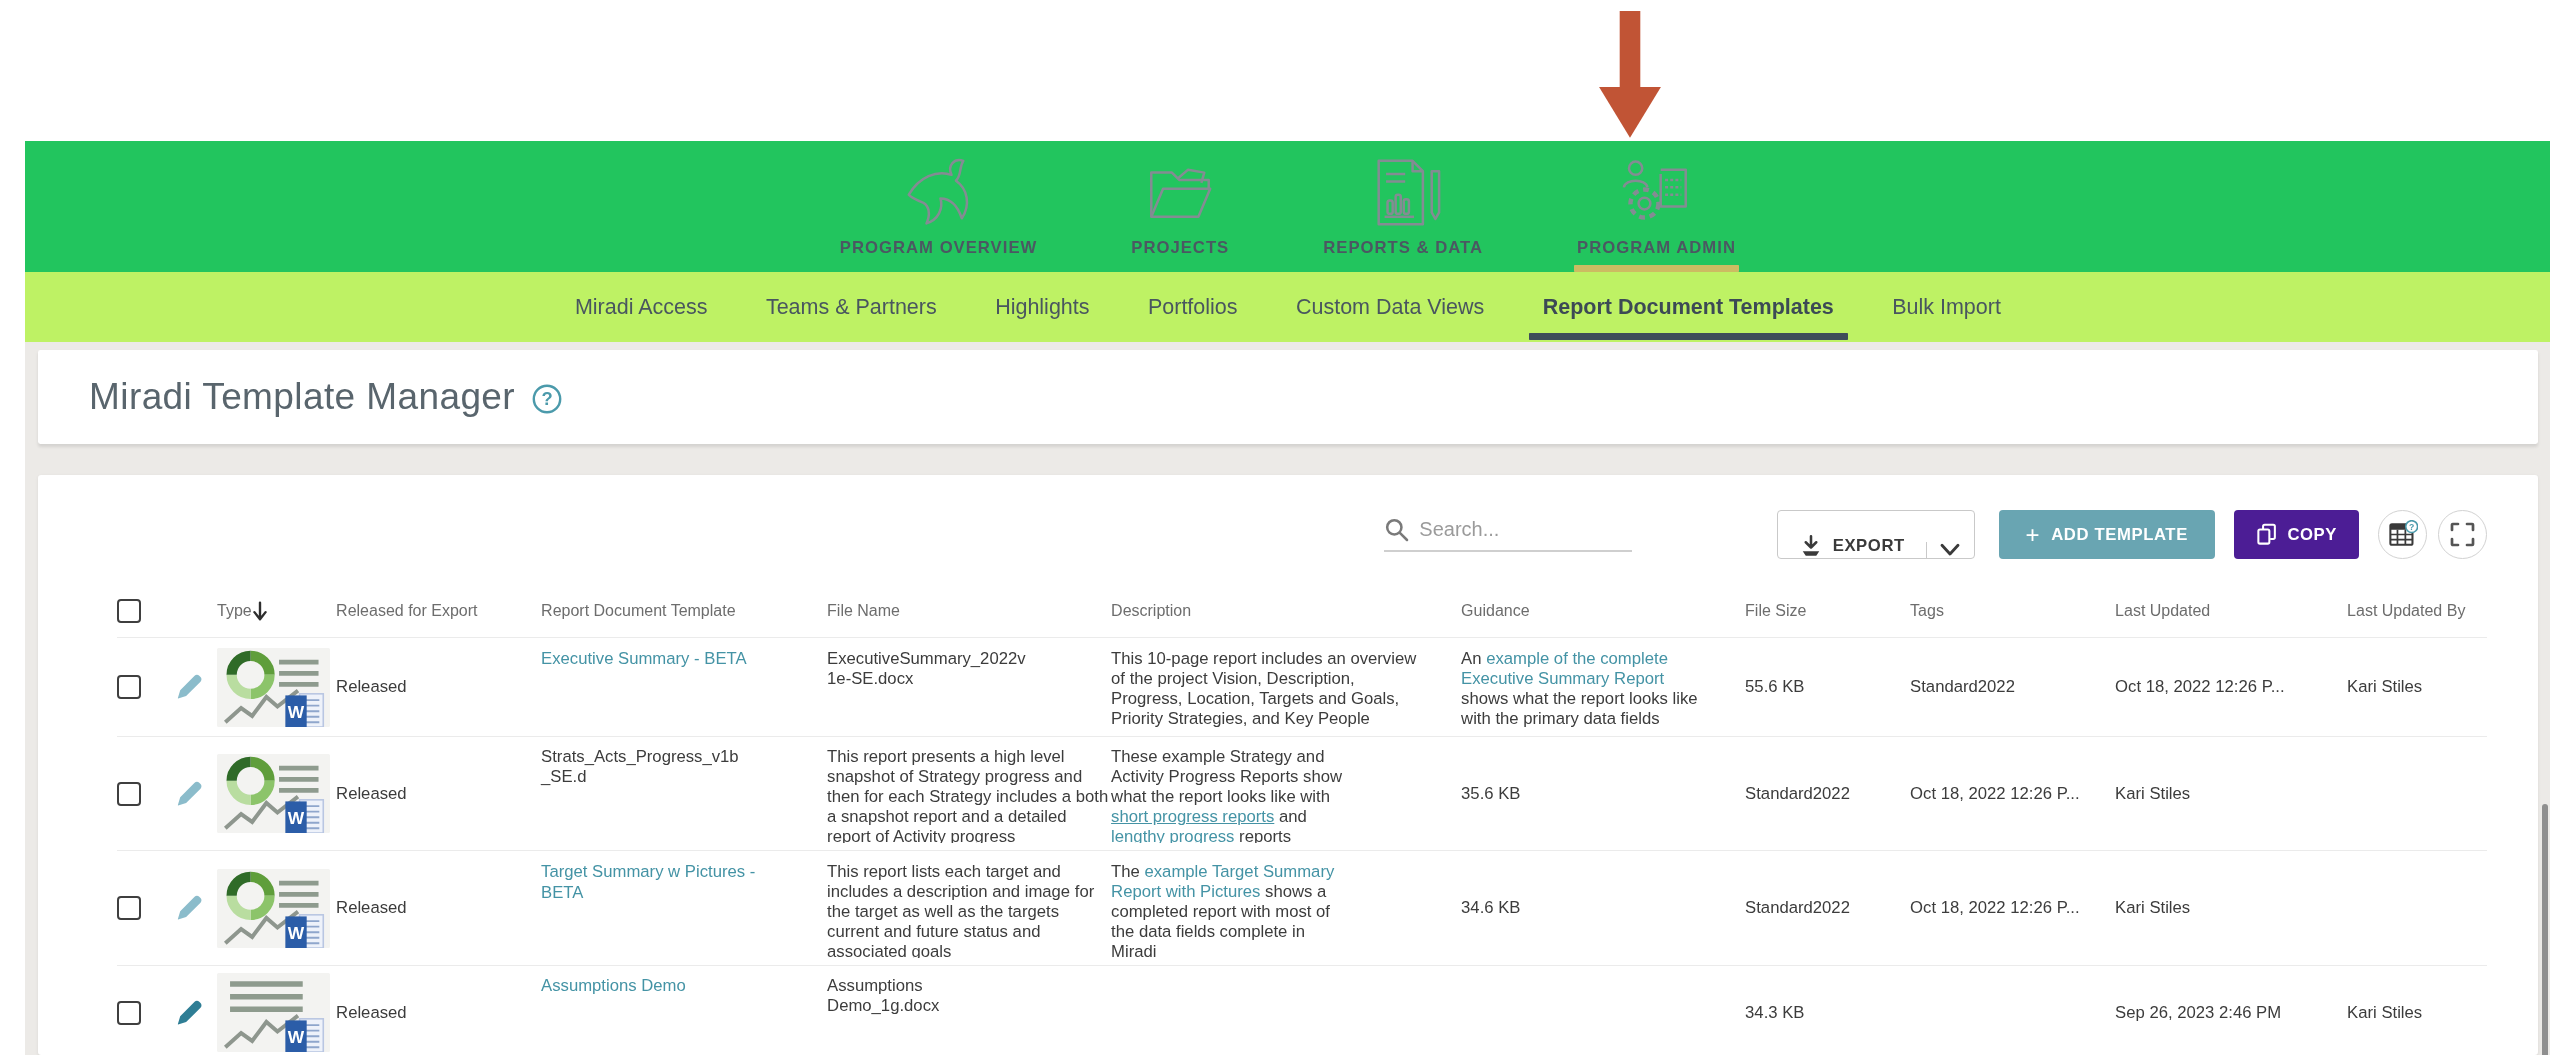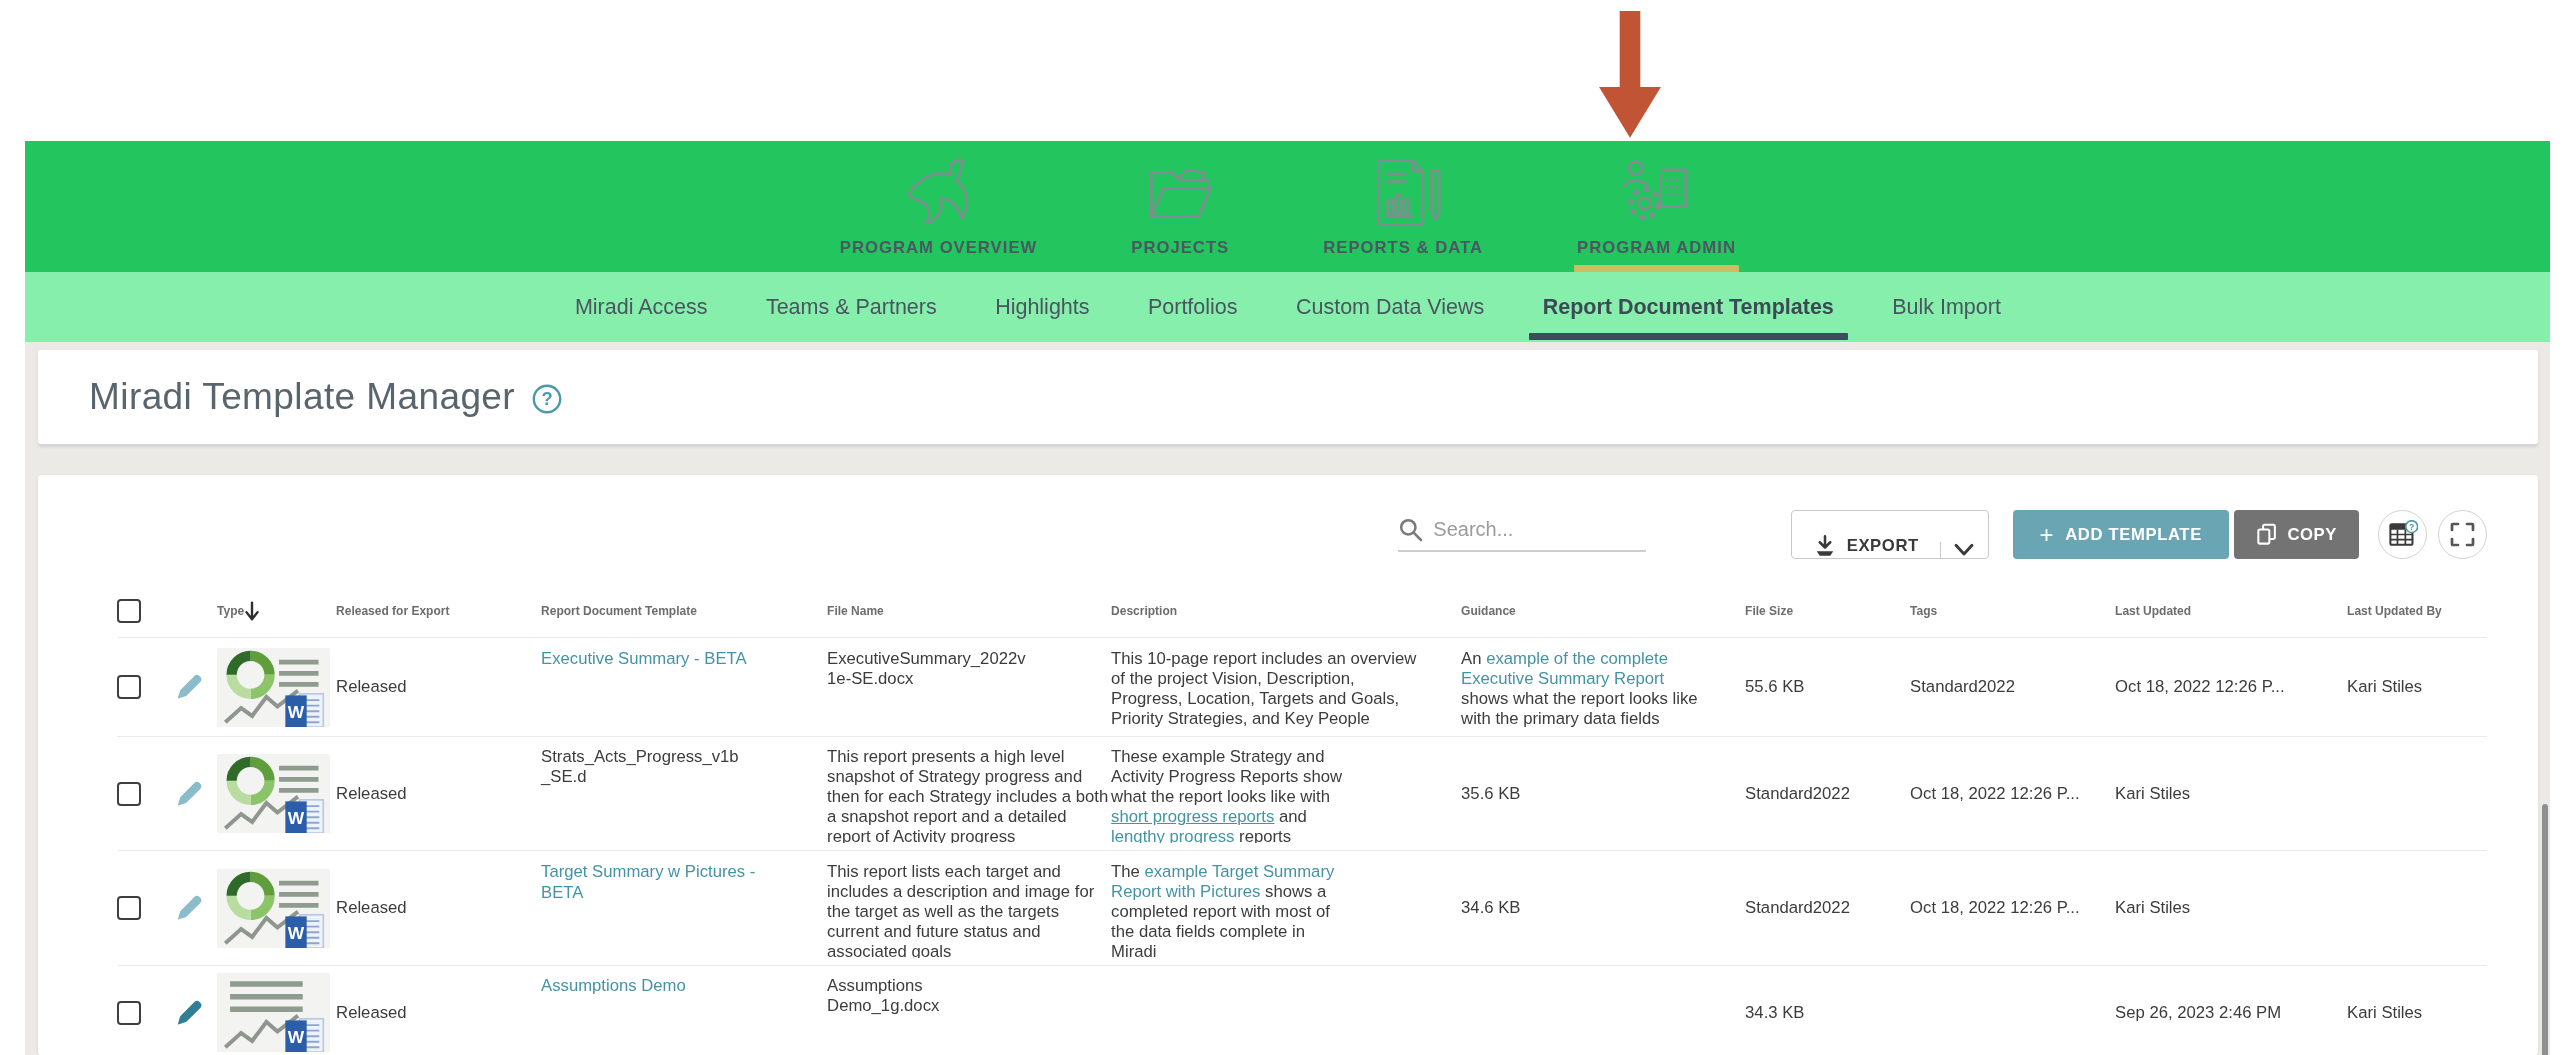--- a/index.html
+++ b/index.html
@@ -6,21 +6,21 @@
   html,body { width:2576px; height:1055px; background:#ffffff; font-family:"Liberation Sans","DejaVu Sans",sans-serif; overflow:hidden; position:relative; }
 
   
   .topnav { position:absolute; left:25.4px; top:141px; width:2525px; height:131px; background:#22c55e; display:flex; justify-content:center; align-items:flex-start; gap:94px; }
   .topnav-item { display:flex; flex-direction:column; align-items:center; padding-top:11px; cursor:pointer; }
   .topnav-item svg { width:86px; height:81px; }
   .topnav-label { margin-top:4.8px; font-size:16.7px; font-weight:700; letter-spacing:1px; color:#4b5862; white-space:nowrap; }
   .topnav-underline { height:7.2px; width:104%; background:#ccbc62; margin-top:7.2px; border-radius:0.8px; }
 
   
-  .subnav { position:absolute; left:25.4px; top:272px; width:2525px; height:70px; background:#86efac; display:flex; justify-content:center; align-items:center; gap:52px; }
+  .subnav { position:absolute; left:25.4px; top:272px; width:2525px; height:70px; background:#bef264; display:flex; justify-content:center; align-items:center; gap:52px; }
   .subnav-item { position:relative; font-size:21.5px; font-weight:500; color:#49565f; white-space:nowrap; height:100%; display:flex; align-items:center; cursor:pointer; padding:0 3.2px; }
   .subnav-item.active { font-weight:800; color:#3c4a55; }
   .subnav-active-underline { position:absolute; left:-11px; right:-11px; bottom:1.6px; height:7.2px; background:#3e4d59; border-radius:0.8px; }
 
   
   .content-bg { position:absolute; left:25.4px; top:342px; width:2525px; height:714px; background:#eceae7; }
 
   .title-panel { position:absolute; left:12.7px; top:8px; width:2500px; height:94px; background:#ffffff; border-radius:2.4px; box-shadow:0 2.4px 3.2px rgba(0,0,0,0.10); display:flex; align-items:center; padding-left:51px; }
   .page-title { font-size:37px; font-weight:400; color:#59656d; letter-spacing:0.4px; }
   .help-circle { margin-left:16px; margin-top:4.8px; }
@@ -32,28 +32,28 @@
   .search-wrap { display:flex; align-items:center; width:248px; border-bottom:2.4px solid #cfcfcf; padding-bottom:8px; margin-right:145px; }
   .search-wrap svg { flex:0 0 auto; margin-right:9.5px; }
   .search-input { border:none; outline:none; font-size:20px; color:#555; width:100%; background:transparent; font-family:inherit; }
   .search-input::placeholder { color:#9b9b9b; }
 
   .btn { display:flex; align-items:center; justify-content:center; height:49px; border-radius:4px; font-size:16.7px; font-weight:700; letter-spacing:0.6px; cursor:pointer; white-space:nowrap; }
   .split-btn { display:flex; align-items:flex-end; border:1.6px solid #c9c9c9; border-radius:4px; background:#fff; height:49px; }
   .split-main { display:flex; align-items:center; gap:9.5px; padding:0 20.7px; font-size:16.7px; font-weight:700; color:#3a3a3a; letter-spacing:0.6px; cursor:pointer; }
   .split-caret { width:48px; display:flex; align-items:center; justify-content:center; border-left:1.6px solid #c9c9c9; cursor:pointer; }
   .btn-add { background:#69a5b2; color:#ffffff; padding:0 27px; margin-left:24px; gap:11px; }
-  .btn-copy { background:#737373; color:#ffffff; padding:2px 22px; margin-left:5px; gap:9.5px; cursor:default; }
+  .btn-copy { background:#4c1d95; color:#ffffff; padding:2px 22px; margin-left:19px; gap:9.5px; cursor:default; }
   .round-btn { width:49px; height:49px; border-radius:50%; border:1.6px solid #d2d2d2; background:#fff; display:flex; align-items:center; justify-content:center; margin-left:19px; cursor:pointer; position:relative; }
   .round-btn + .round-btn { margin-left:11px; }
 
   
   .grid { display:grid; grid-template-columns:56px 44px 119px 205px 286px 284px 350px 284px 165px 205px 232px 1fr; }
   .thead { padding:40px 51px 14.3px 79px; }
-  .th { font-size:12px; font-weight:700; color:#6d6d6d; white-space:nowrap; display:flex; align-items:center; }
+  .th { font-size:16px; font-weight:400; color:#6d6d6d; white-space:nowrap; display:flex; align-items:center; }
   .tbody { padding:0 51px 0 79px; }
   .trow { border-top:0.8px solid #ebebeb; min-height:93px; padding:7.2px 0; }
   .cell { display:flex; }
   .v-center { align-items:center; }
   .v-top { align-items:flex-start; padding-top:3.2px; }
   .cb { width:24px; height:24px; border:2.4px solid #3f3f3f; border-radius:4px; background:#fff; cursor:pointer; }
   .pencil { cursor:pointer; }
   .thumb { width:113px; height:79px; background:#f3f3f1; border-radius:1.6px; }
   .cell-text { font-size:16.7px; color:#3c3c3c; line-height:20px; }
   .tpl-link { font-size:16.7px; line-height:20.7px; color:#4493a5; cursor:pointer; text-decoration:none; max-width:238px; }

